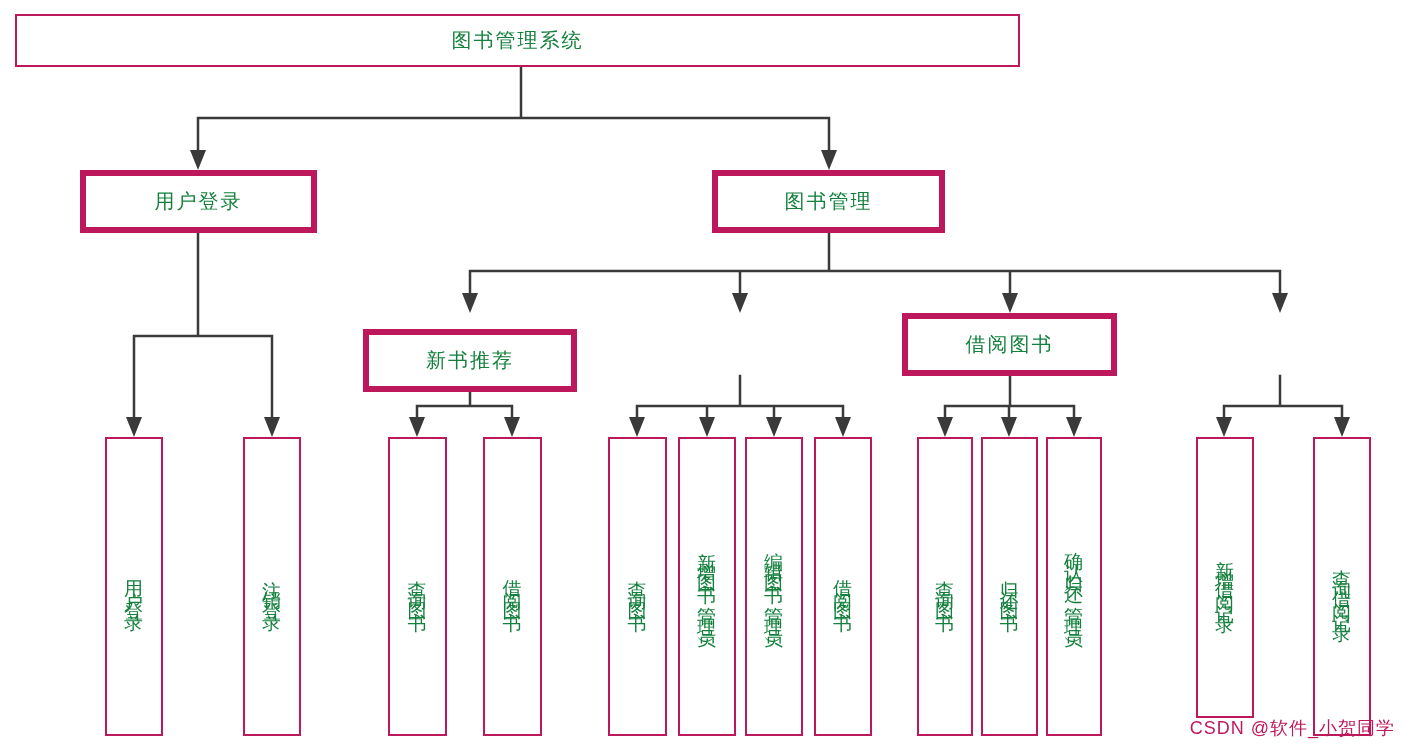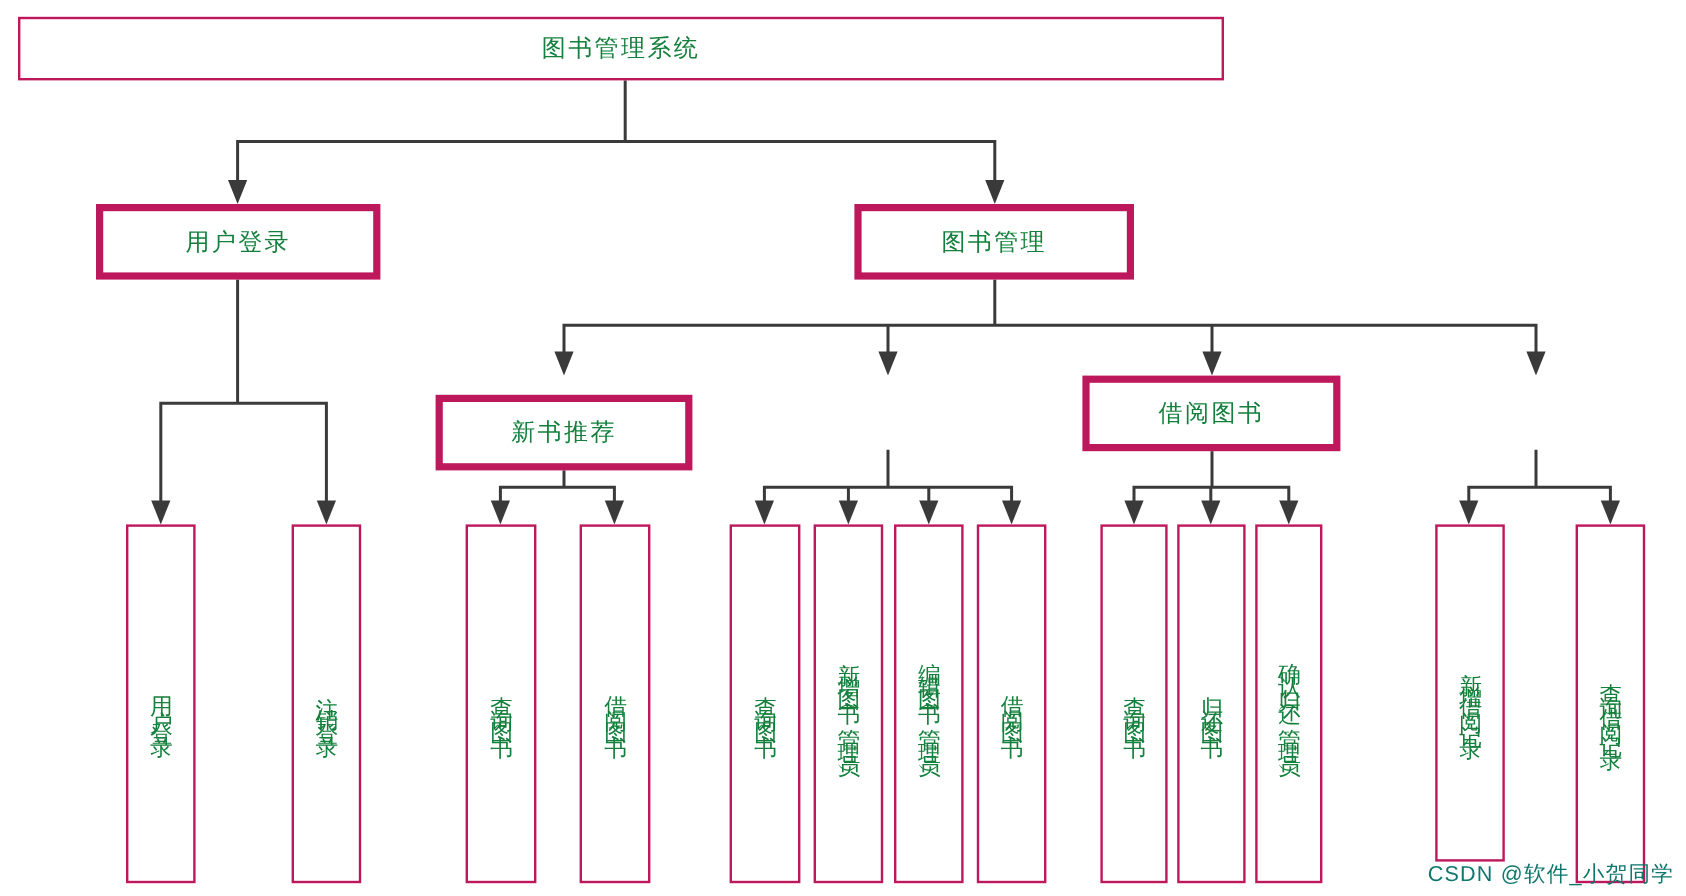--- a/index.html
+++ b/index.html
@@ -58,21 +58,21 @@
   .l9  { left: 917px;  width: 56px; }
   .l10 { left: 981px;  width: 57px; }
   .l11 { left: 1046px; width: 56px; }
   .l12 { left: 1196px; width: 58px; height: 281px; }
   .l13 { left: 1313px; width: 58px; }
   .watermark {
     position: absolute;
     top: 716px;
     right: 10px;
     font-size: 18px;
-    color: #0f766e;
+    color: #be185d;
     letter-spacing: 1px;
     white-space: nowrap;
     z-index: 5;
   }
 </style>
 </head>
 <body>
 
 <div class="stage">
 

